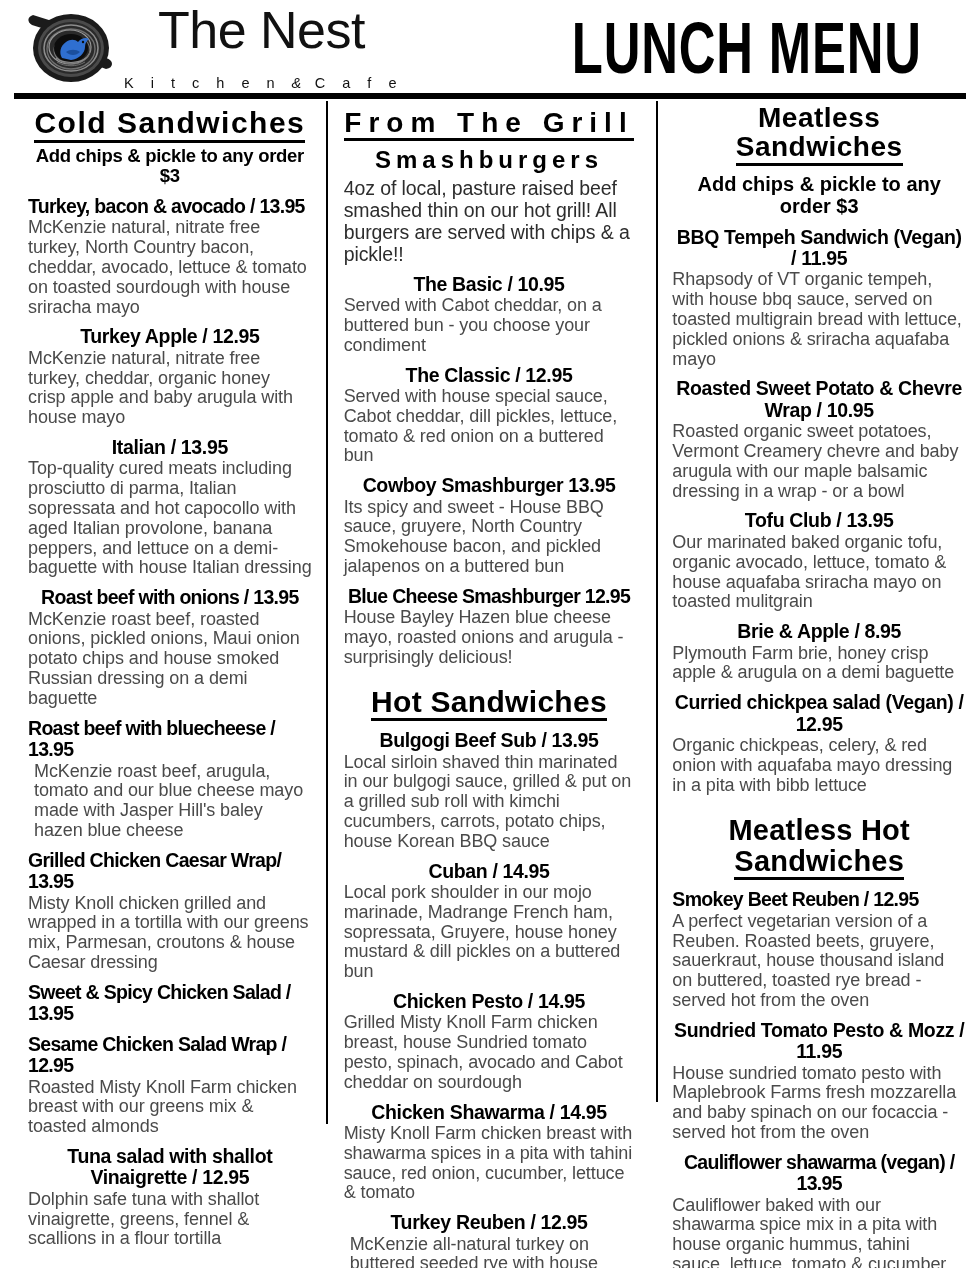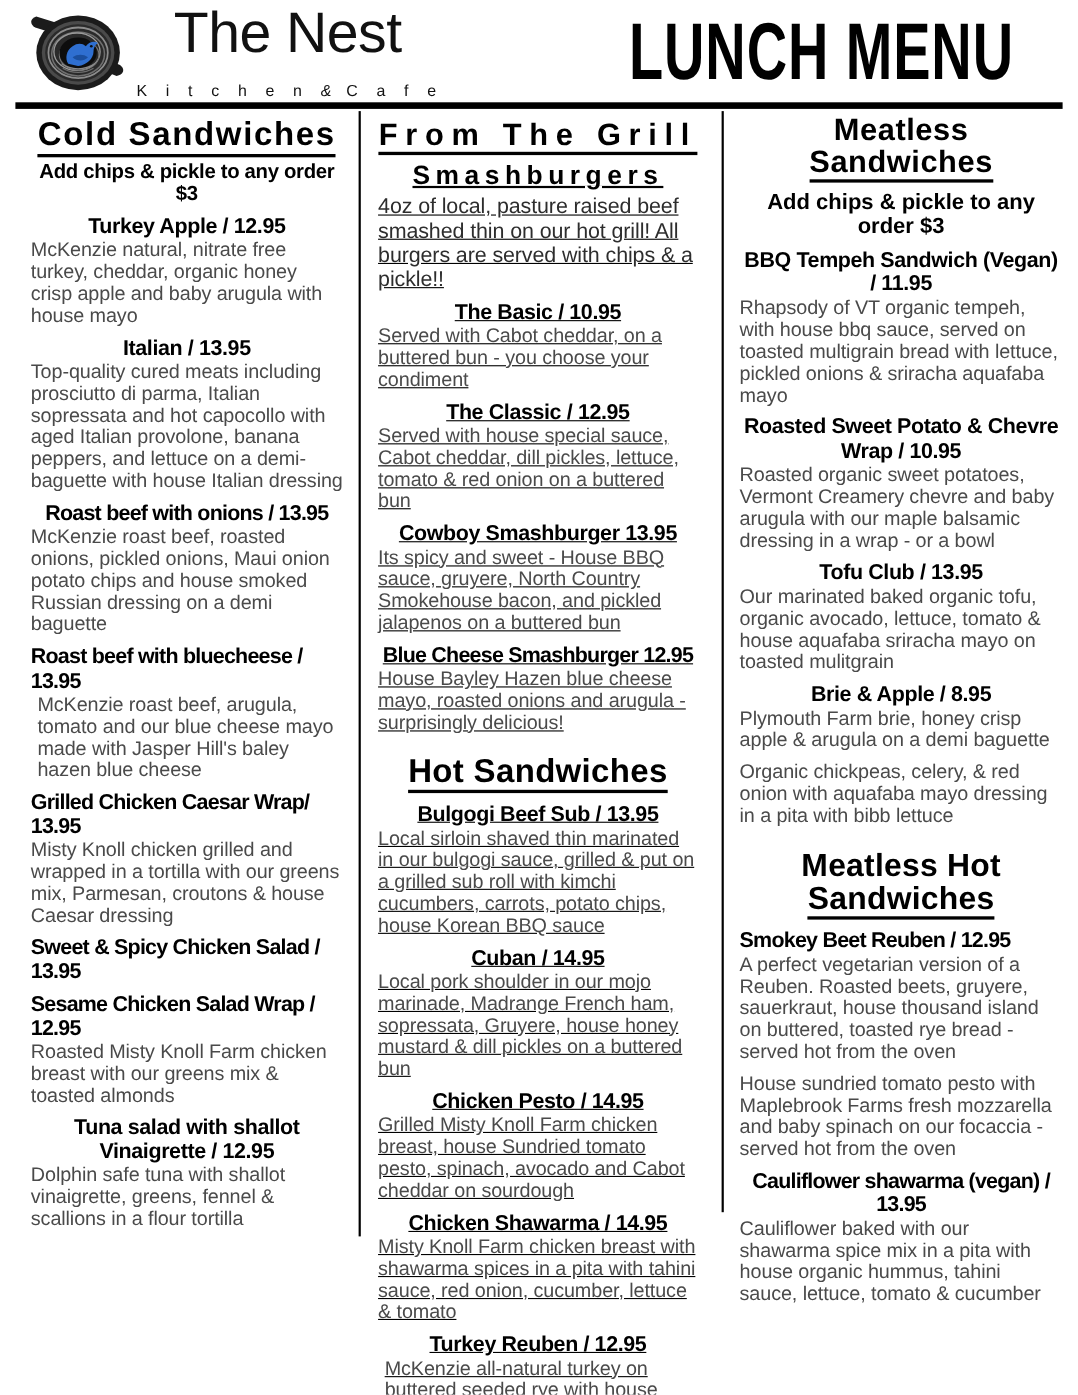--- a/index.html
+++ b/index.html
@@ -98,21 +98,21 @@
     right: 0;
     bottom: 0;
     display: flex;
     align-items: stretch;
   }
   .col {
     box-sizing: border-box;
     position: relative;
   }
   .col-1 { width: 327px; padding: 0 14px 0 28px; }
-  .col-2 { width: 330px; padding: 0 22px 0 16px; text-decoration: underline; }
+  .col-2 { width: 330px; padding: 0 22px 0 16px; }
   .col-3 { width: 323px; padding: 0 14px 0 14px; }
 
   .col-divider {
     width: 2px;
     background: #000;
     flex: 0 0 auto;
   }
   .col-divider.short { margin-bottom: 22px; }
 
   
@@ -245,20 +245,24 @@
 
   <div class="rule-top"></div>
 
   <div class="columns">
 
     <div class="col col-1">
       <div class="section-title st-cold"><span class="ul">Cold Sandwiches</span></div>
       <div class="subnote">Add chips &amp; pickle to any order $3</div>
 
       <div class="item">
+        <div class="item-name left tight">Turkey, bacon &amp; avocado / 13.95</div>
+        <div class="item-desc">McKenzie natural, nitrate free turkey, North Country bacon, cheddar, avocado, lettuce &amp; tomato on toasted sourdough with house sriracha mayo</div>
+      </div>
+      <div class="item">
         <div class="item-name center">Turkey Apple  / 12.95</div>
         <div class="item-desc">McKenzie natural, nitrate free turkey, cheddar, organic honey crisp apple and baby arugula with house mayo</div>
       </div>
       <div class="item">
         <div class="item-name center">Italian  / 13.95</div>
         <div class="item-desc">Top-quality cured meats including prosciutto di parma, Italian sopressata and hot capocollo with aged Italian provolone, banana peppers, and lettuce on a demi-baguette with house Italian dressing</div>
       </div>
       <div class="item">
         <div class="item-name center tight">Roast beef with onions / 13.95</div>
         <div class="item-desc">McKenzie roast beef, roasted onions, pickled onions, Maui onion potato chips and house smoked Russian dressing on a demi baguette</div>
@@ -353,33 +357,35 @@
       </div>
       <div class="item">
         <div class="item-name center">Tofu Club / 13.95</div>
         <div class="item-desc">Our marinated baked organic tofu, organic avocado, lettuce, tomato &amp; house aquafaba sriracha mayo on toasted mulitgrain</div>
       </div>
       <div class="item">
         <div class="item-name center">Brie &amp; Apple / 8.95</div>
         <div class="item-desc">Plymouth Farm brie, honey crisp apple &amp; arugula on a demi baguette</div>
       </div>
       <div class="item">
+        <div class="item-name center">Curried chickpea salad (Vegan) / 12.95</div>
         <div class="item-desc">Organic chickpeas, celery, &amp; red onion with aquafaba mayo dressing in a pita with bibb lettuce</div>
       </div>
 
       <div class="section-title st-meatless-hot">
         <span>Meatless Hot</span><br>
         <span class="ul">Sandwiches</span>
       </div>
 
       <div class="item">
         <div class="item-name left tight">Smokey Beet Reuben / 12.95</div>
         <div class="item-desc">A perfect vegetarian version of a Reuben. Roasted beets, gruyere, sauerkraut, house thousand island on buttered, toasted rye bread - served hot from the oven</div>
       </div>
       <div class="item">
+        <div class="item-name center">Sundried Tomato Pesto &amp; Mozz / 11.95</div>
         <div class="item-desc">House sundried tomato pesto with Maplebrook Farms fresh mozzarella and baby spinach on our focaccia - served hot from the oven</div>
       </div>
       <div class="item">
         <div class="item-name center tight">Cauliflower shawarma (vegan) / 13.95</div>
         <div class="item-desc">Cauliflower baked with our shawarma spice mix in a pita with house organic hummus, tahini sauce, lettuce, tomato &amp; cucumber</div>
       </div>
     </div>
 
   </div>
 </div>

